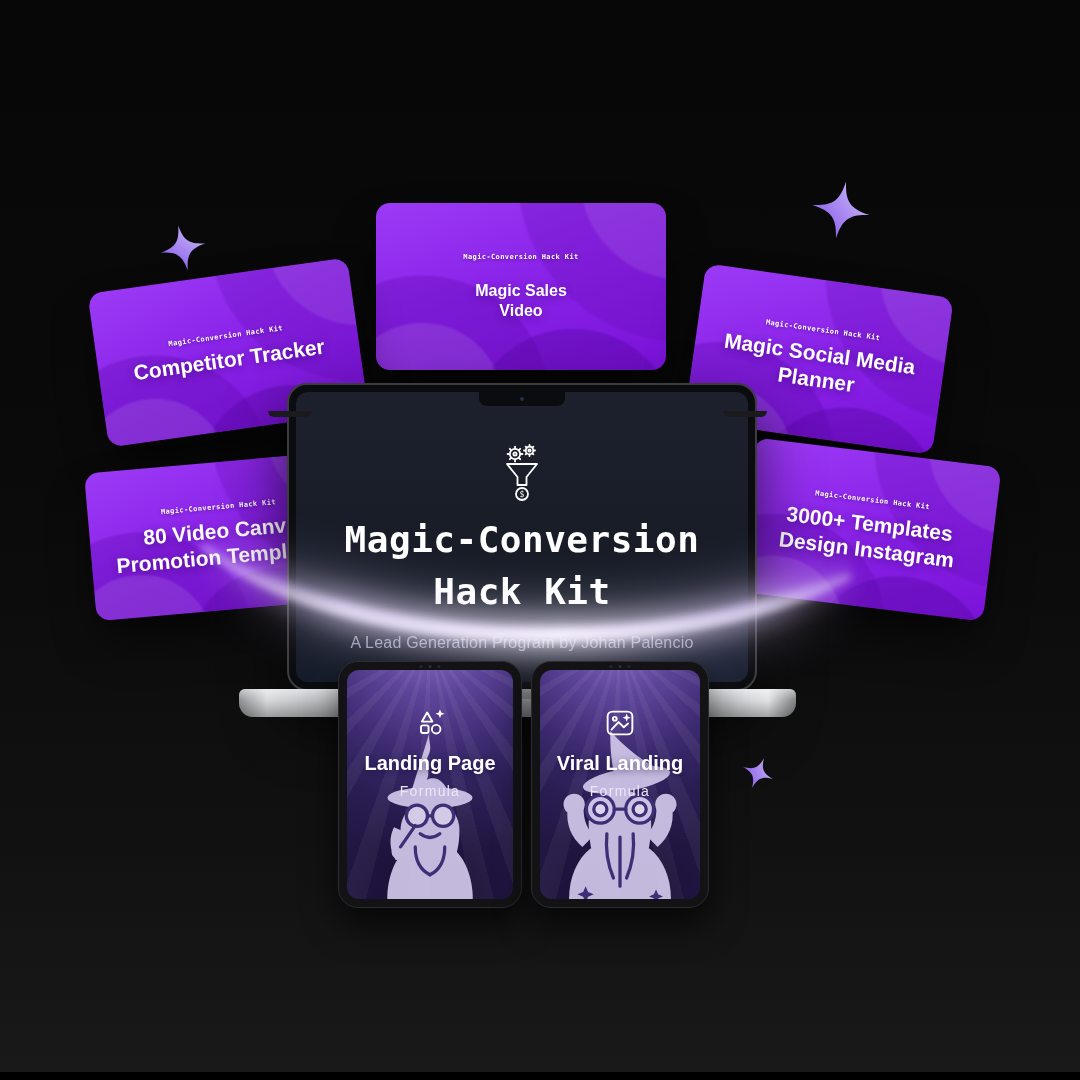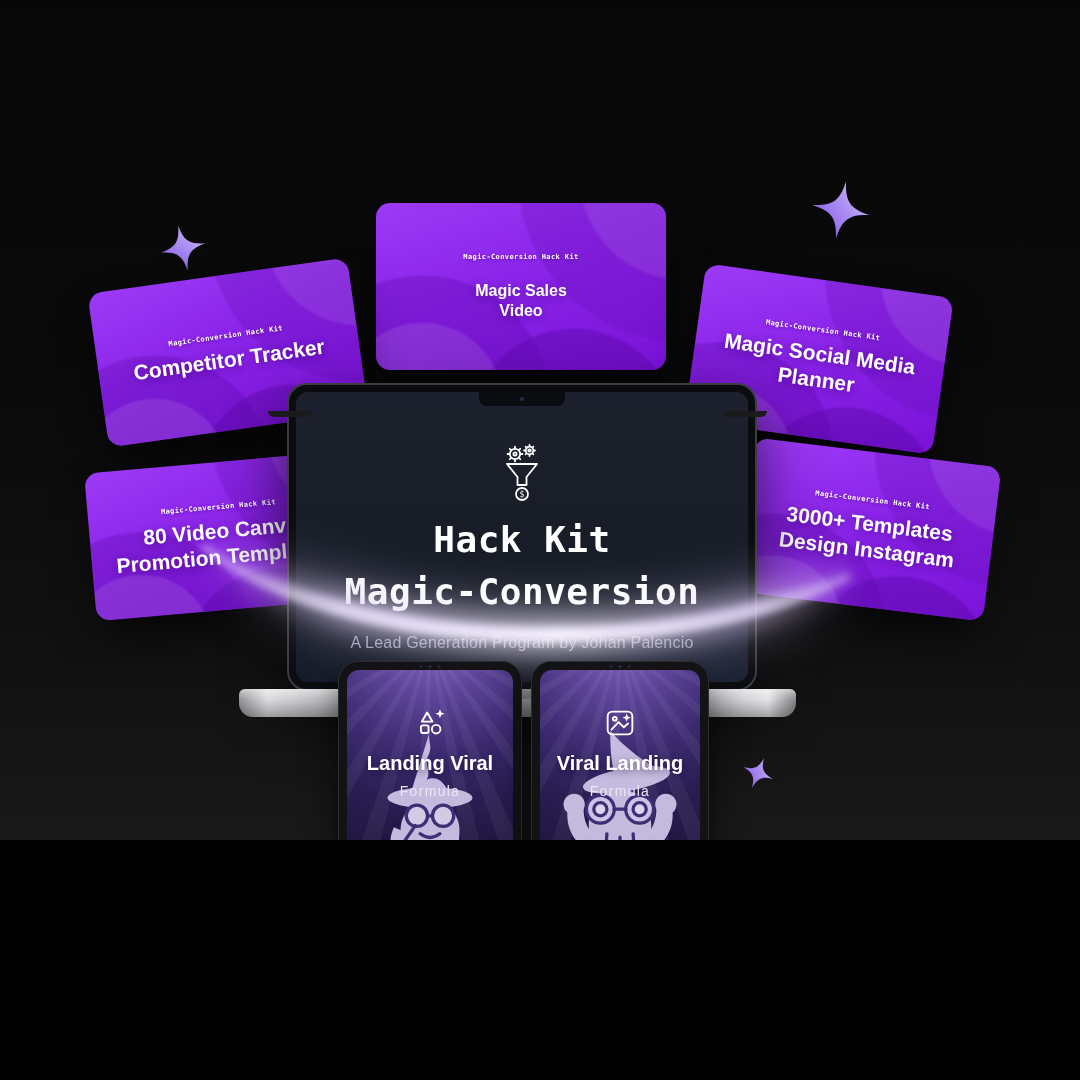--- a/index.html
+++ b/index.html
@@ -1,16 +1,16 @@
 <!DOCTYPE html>
 <html><head>
 <meta charset="utf-8">
 <style>
   html,body{margin:0;padding:0;background:#000;}
-  .stage{position:relative;width:1080px;height:840px;margin:0 auto;overflow:hidden;
+  .stage{position:relative;width:1080px;height:1072px;margin:0 auto;overflow:hidden;
     background:linear-gradient(180deg,#070708 0%,#0a0a0b 45%,#111112 78%,#19191a 100%);
     font-family:"Liberation Sans",sans-serif;}
   
   .sparkle{position:absolute;}
   
   .card{position:absolute;border-radius:14px;display:flex;flex-direction:column;align-items:center;justify-content:center;
     background:
       linear-gradient(160deg,#9c3af6 0%,#8b24e9 45%,#7a12d8 100%);
     box-shadow:0 26px 48px -10px rgba(0,0,0,.72);z-index:20;overflow:hidden;}
   .card::before{content:"";position:absolute;inset:0;border-radius:inherit;
@@ -164,22 +164,22 @@
             <circle cx="17" cy="10" r="1.6"></circle>
           <path d="M17 2.6 V4.6 M17 15.4 V17.4 M9.6 10 H11.6 M22.4 10 H24.4 M11.8 4.8 L13.2 6.2 M20.8 13.8 L22.2 15.2 M22.2 4.8 L20.8 6.2 M13.2 13.8 L11.8 15.2"></path>
           <circle cx="31.5" cy="6.5" r="3.8"></circle>
             <circle cx="31.5" cy="6.5" r="1.2"></circle>
           <path d="M31.5 1 V2.4 M31.5 10.6 V12 M26 6.5 H27.4 M35.6 6.5 H37 M27.6 2.6 L28.6 3.6 M34.4 9.4 L35.4 10.4 M35.4 2.6 L34.4 3.6 M28.6 9.4 L27.6 10.4"></path>
           <path d="M9 20 H39 L28.5 33 V41 H19.5 V33 Z"></path>
           <circle cx="24" cy="50" r="6"></circle>
           <text x="24" y="53" text-anchor="middle" font-family="DejaVu Sans Mono, monospace" font-size="8" fill="#ffffff" stroke="none">$</text>
         </svg>
         <div class="lp-title">
+          <div>Magic-Conversion</div>
           <div>Hack Kit</div>
-          <div>Magic-Conversion</div>
         </div>
         <div class="lp-sub">A Lead Generation Program by Johan Palencio</div>
       </div>
     </div>
     <div class="laptop-base"></div>
     <div class="foot foot-l"></div>
     <div class="foot foot-r"></div>
   </div>
 
   <svg class="swoosh" width="1080" height="1080" viewBox="0 0 1080 1080">
@@ -209,21 +209,21 @@
 
   <div class="tablet tablet-left">
     <span class="tab-cam"></span>
     <div class="tab-screen">
       <svg class="tab-icon" width="38" height="38" viewBox="0 0 40 40" fill="none" stroke="#ffffff" stroke-width="2" stroke-linecap="round" stroke-linejoin="round">
         <path d="M17 9 L22.5 18.5 L11.5 18.5 Z"></path>
         <rect x="10.5" y="22.5" width="8" height="8" rx="2"></rect>
         <circle cx="26.5" cy="26.5" r="4.5"></circle>
         <path d="M30.5 5.5 L31.8 9 L35.3 10.3 L31.8 11.6 L30.5 15.1 L29.2 11.6 L25.7 10.3 L29.2 9 Z" fill="#ffffff" stroke="none"></path>
       </svg>
-      <div class="tab-title">Landing Viral</div>
+      <div class="tab-title">Landing Page</div>
       <div class="tab-sub">Formula</div>
       <svg class="wizard" width="164" height="176" viewBox="0 0 200 215">
         <g fill="#cdc3e6" opacity="0.95">
           <path d="M100 2 C96 14 104 20 98 32 C92 44 102 50 96 62 C110 56 118 66 124 80 C108 72 92 72 76 80 C84 54 92 28 100 2 Z"></path>
           <ellipse cx="100" cy="84" rx="52" ry="13"></ellipse>
           <path d="M100 88 C122 88 136 104 136 124 C136 158 122 182 100 186 C78 182 64 158 64 124 C64 104 78 88 100 88 Z"></path>
           <path d="M48 215 C46 186 56 158 72 146 L128 146 C144 158 154 186 152 215 Z"></path>
           <path d="M58 160 C50 146 50 132 56 120 L70 126 C66 136 66 148 72 158 Z"></path>
           <circle cx="62" cy="150" r="9"></circle>
         </g>

